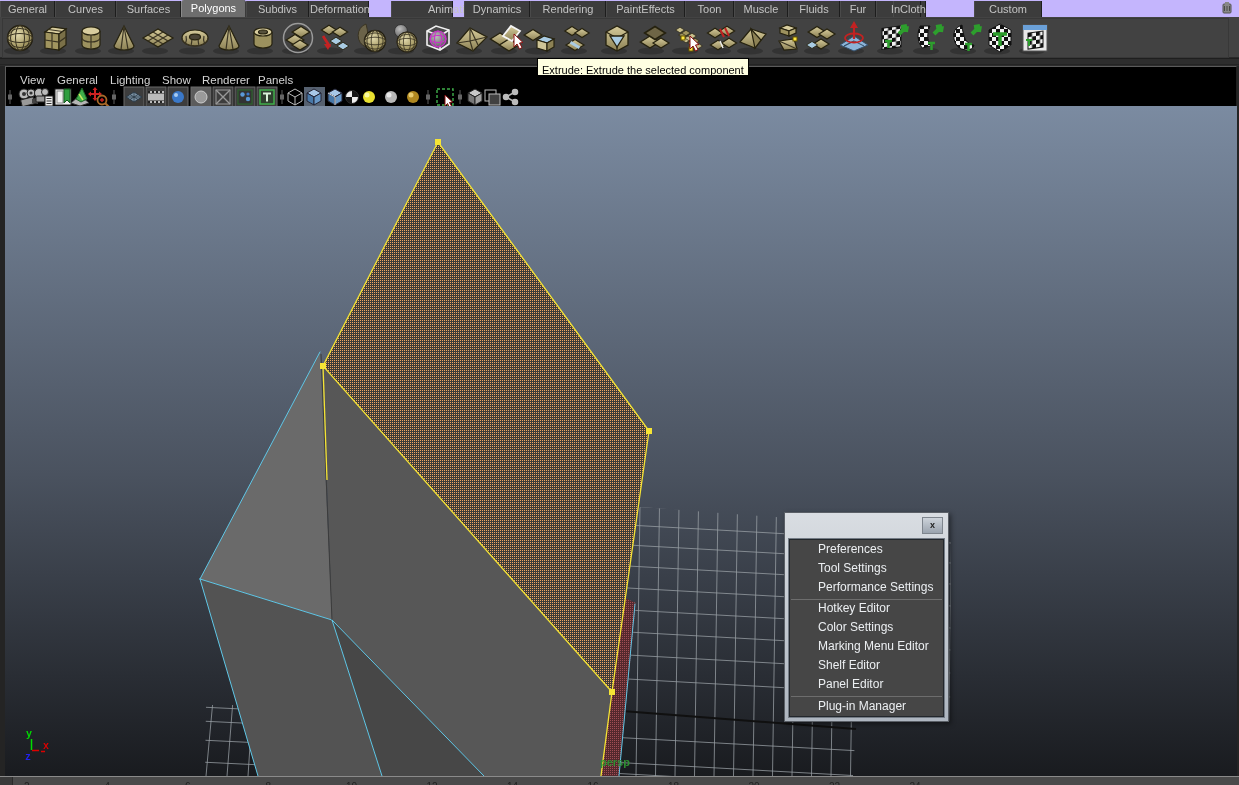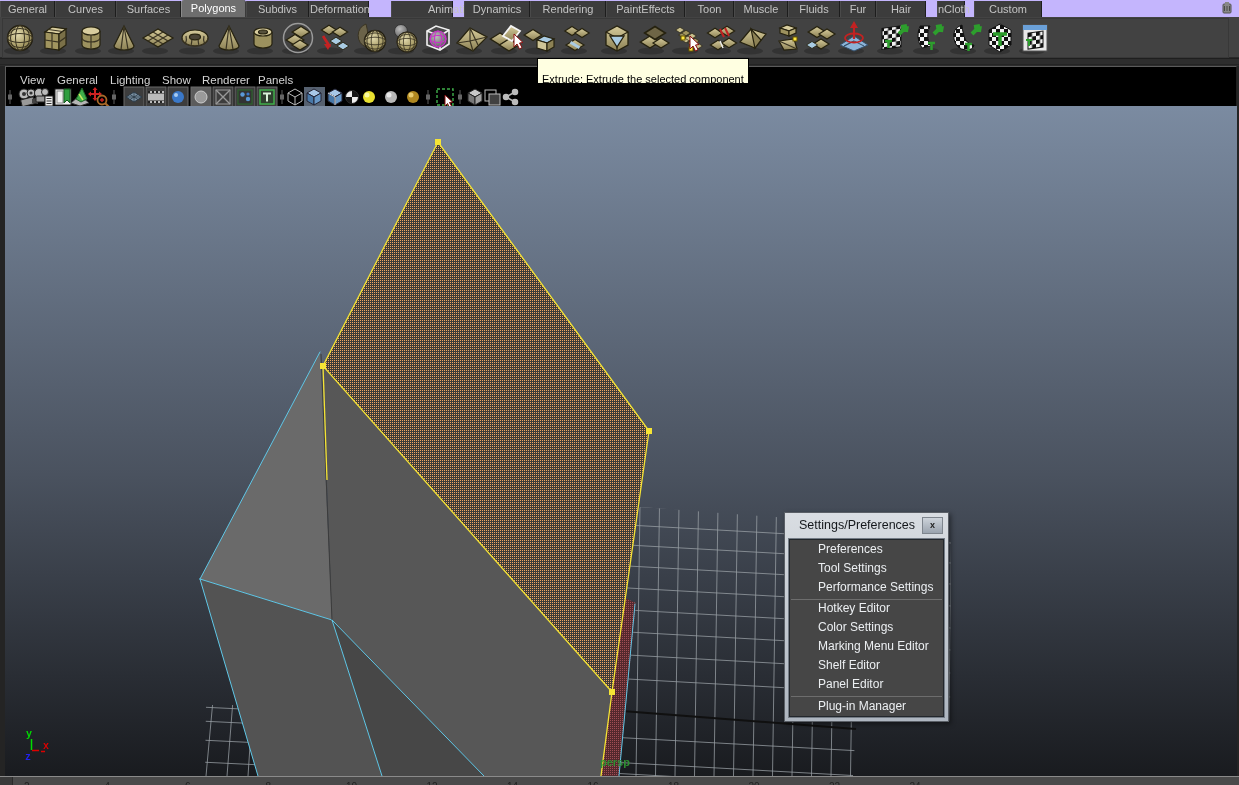--- a/index.html
+++ b/index.html
@@ -29,21 +29,21 @@
             box-shadow:2px 2px 5px rgba(0,0,0,0.45);box-sizing:border-box;}
   #stitle{position:absolute;left:0;top:0;right:0;height:24px;font-size:12.5px;color:#15181c;
           padding-left:14px;line-height:25px;}
   #sclose{position:absolute;right:5px;top:4px;width:19px;height:15px;background:linear-gradient(#cdd3da,#9aa3ae);
           border:1px solid #7e858d;text-align:center;line-height:14px;font-size:9px;font-weight:bold;color:#222;}
   #sbody{position:absolute;left:3px;right:3px;top:25px;bottom:3px;background:#464646;
          border:1px solid #747c86;outline:1px solid #23272c;outline-offset:-2px;}
   .mitem{position:absolute;left:29px;font-size:12px;color:#eceff2;}
   .msep{position:absolute;left:2px;right:2px;height:1px;background:#6d6d6d;}
   #tooltip{position:absolute;left:537px;top:58px;height:18px;background:#ffffe1;
-           border:1px solid #000;font-size:11px;color:#000;line-height:16px;padding:12px 4px;
+           border:1px solid #000;font-size:11px;color:#000;line-height:16px;padding:3px 4px;
            box-sizing:border-box;z-index:30;white-space:nowrap;}
 </style>
 </head>
 <body>
 
 <div id="tabbar">
 <svg width="20" height="15" viewBox="0 0 20 15" style="position:absolute;right:2px;top:1px">
   <rect x="6" y="3" width="8" height="9" rx="1" fill="#888" stroke="#555"></rect>
   <rect x="8" y="1" width="4" height="3" fill="#888"></rect>
   <path d="M7.5,5 v5 M10,5 v5 M12.5,5 v5" stroke="#4a4a4a" stroke-width="1"></path>
@@ -56,21 +56,21 @@
     <div class="tab" style="left: 309px; width: 60px;">Deformation</div>
     <div class="tab" style="left: 391px; width: 62px; padding-left: 36px;">Animation</div>
     <div class="tab" style="left: 464px; width: 66px;">Dynamics</div>
     <div class="tab" style="left: 530px; width: 76px;">Rendering</div>
     <div class="tab" style="left: 606px; width: 79px;">PaintEffects</div>
     <div class="tab" style="left: 685px; width: 49px;">Toon</div>
     <div class="tab" style="left: 734px; width: 54px;">Muscle</div>
     <div class="tab" style="left: 788px; width: 52px;">Fluids</div>
     <div class="tab" style="left: 840px; width: 36px;">Fur</div>
     <div class="tab" style="left: 876px; width: 50px;">Hair</div>
-    <div class="tab" style="left: 937px; width: 28px;">nCloth</div>
+    <div class="tab" style="left: 893px; width: 28px;">nCloth</div>
     <div class="tab" style="left: 974px; width: 68px;">Custom</div>
   </div>
 <div id="shelf">
     <div id="shelfinner"></div>
 <svg id="shelfsvg" width="1239" height="41" viewBox="0 0 1239 41" style="position:absolute;left:0;top:0">
 <defs>
   <linearGradient id="kh" x1="0" y1="0" x2="0" y2="1">
     <stop offset="0" stop-color="#d6cb9b"></stop>
           <stop offset="1" stop-color="#8d8255"></stop>
   </linearGradient>
@@ -614,21 +614,20 @@
     <div class="tnum" style="left: 426.5px;">12</div>
     <div class="tnum" style="left: 507px;">14</div>
     <div class="tnum" style="left: 587.5px;">16</div>
     <div class="tnum" style="left: 668px;">18</div>
     <div class="tnum" style="left: 748.5px;">20</div>
     <div class="tnum" style="left: 829px;">22</div>
     <div class="tnum" style="left: 909.5px;">24</div>
   </div>
 
 <div id="settings">
-  <div id="stitle">Settings/Preferences</div>
   <div id="sclose">x</div>
   <div id="sbody">
     <div class="mitem" style="top:3px">Preferences</div>
     <div class="mitem" style="top:22px">Tool Settings</div>
     <div class="mitem" style="top:41px">Performance Settings</div>
     <div class="msep" style="top:60px"></div>
     <div class="mitem" style="top:62px">Hotkey Editor</div>
     <div class="mitem" style="top:81px">Color Settings</div>
     <div class="mitem" style="top:100px">Marking Menu Editor</div>
     <div class="mitem" style="top:119px">Shelf Editor</div>

